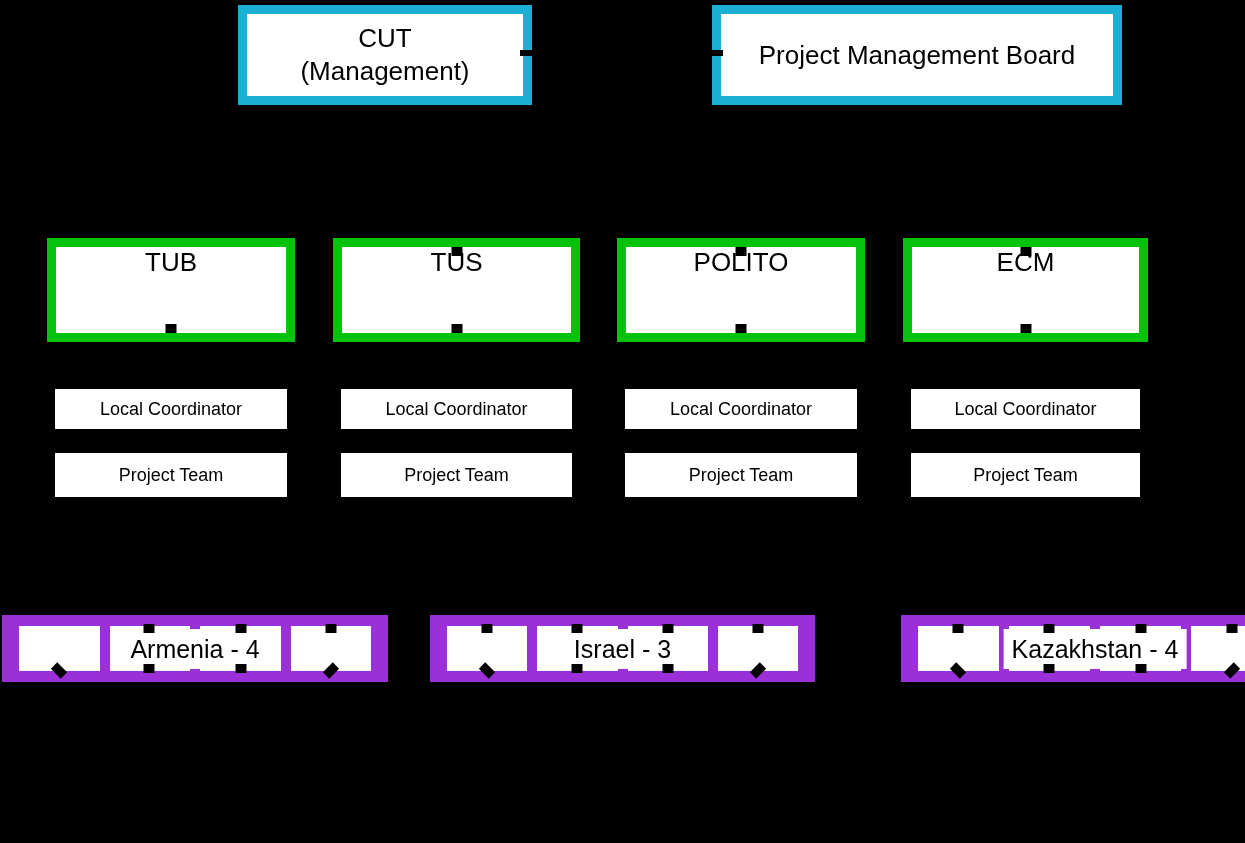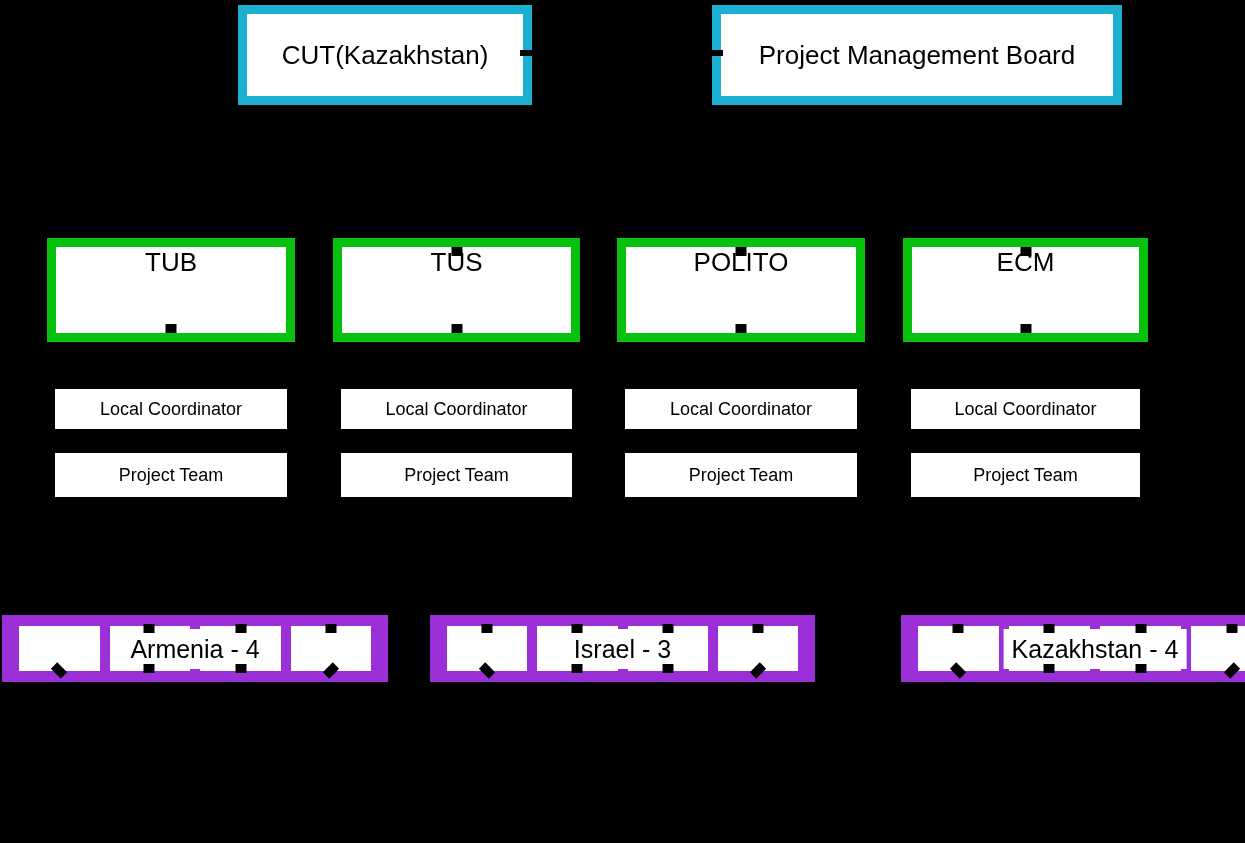--- a/index.html
+++ b/index.html
@@ -24,21 +24,21 @@
     justify-content: center;
     text-align: center;
     box-sizing: border-box;
   }
   
   .mgmt-box {
     border: 9px solid var(--coordinator-border, #1BAFD4);
     font-size: 26px;
     line-height: 33px;
   }
-  #cut-box   { left: 238px; top: 5px; width: 294px; height: 100px; }
+  #cut-box   { left: 238px; top: 5px; width: 294px; height: 100px; flex-direction: column; }
   #pmb-box   { left: 712px; top: 5px; width: 410px; height: 100px; }
   
   .col { position: absolute; top: 238px; }
   .col-0 { left: 47px;  width: 248px; }
   .col-1 { left: 333px; width: 247px; border-radius: 24px; }
   .col-2 { left: 617px; width: 248px; }
   .col-3 { left: 903px; width: 245px; border-radius: 6px; }
   .partner-box {
     position: relative;
     width: 100%;
@@ -128,21 +128,21 @@
   #dash-cut { left: 520px; top: 50px; }
   #dash-pmb { left: 710px; top: 50px; }
 </style>
 </head>
 <body>
 
 <div id="chart">
 
   <div class="box mgmt-box" id="cut-box">
     <span>CUT</span>
-    <span>(Kazakhstan)</span>
+    <span>(Management)</span>
   </div>
   <div class="box mgmt-box" id="pmb-box">
     <span>Project Management Board</span>
   </div>
   <div class="dash" id="dash-cut"></div>
   <div class="dash" id="dash-pmb"></div>
 
   <div class="col col-0">
     <div class="partner-box">
       <span>TUB</span>

